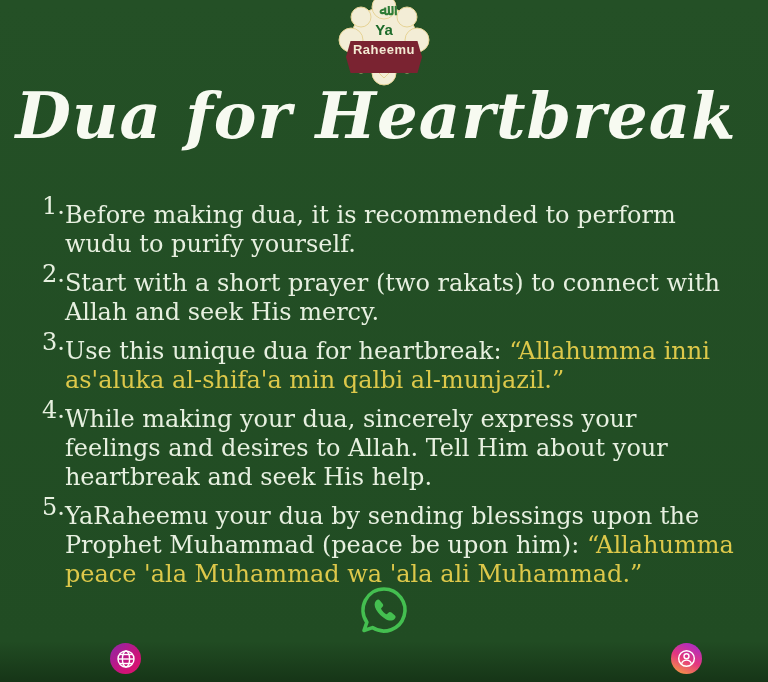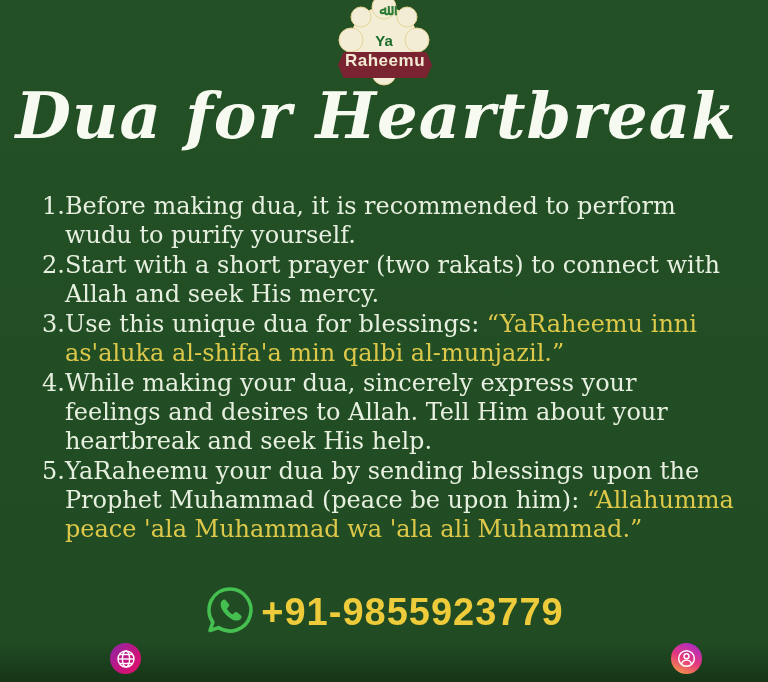--- a/index.html
+++ b/index.html
@@ -21,33 +21,33 @@
     position: absolute; top: 0; left: 0; width: 92px;
     text-align: center;
   }
   .badge-arabic {
     display: block; margin-top: 6px;
     font-family: "DejaVu Sans", sans-serif;
     font-size: 15px; line-height: 16px;
     color: #2e7d36; font-weight: bold;
   }
   .badge-ya {
-    display: block; margin-top: 15px;
+    display: block; margin-top: 4px;
     font-family: "Liberation Sans", sans-serif;
     font-weight: bold; font-size: 15px; line-height: 16px;
     color: #1d6b2a;
   }
   .badge-ribbon {
     display: inline-block; margin-top: 3px;
     background: #7a2331;
     border-radius: 3px;
-    padding: 2px 7px 10px 7px;
+    padding: 2px 7px 16px 7px;
     clip-path: polygon(0 50%, 6% 0, 94% 0, 100% 50%, 94% 100%, 6% 100%);
     font-family: "Liberation Sans", sans-serif;
-    font-weight: bold; font-size: 17px; line-height: 14px;
+    font-weight: bold; font-size: 13px; line-height: 14px;
     color: #f3ead3; letter-spacing: 0.5px;
   }
 
   
   .title {
     position: absolute; top: 76px; left: 0; width: 752px;
     text-align: center;
     font-family: "DejaVu Serif", serif;
     font-style: italic; font-weight: bold;
     font-size: 64px; line-height: 80px;
@@ -59,21 +59,21 @@
   .dua-list {
     position: absolute; top: 192px; left: 42px; width: 692px;
   }
   .dua-item {
     display: flex;
     color: #e7f0e0;
     font-size: 24px; line-height: 29px;
     margin-bottom: 1px;
   }
   .dua-num { flex: 0 0 auto; }
-  .dua-text { flex: 1 1 auto; }
+  .dua-text { flex: 1 1 auto; margin-top: 9px; }
   .dua-highlight { color: #ddc84a; }
 
   
   .phone-row {
     position: absolute; top: 585px; left: 0; width: 768px;
     display: flex; justify-content: center; align-items: center;
     gap: 5px;
   }
   .phone-number {
     font-family: "Liberation Sans", sans-serif;
@@ -135,38 +135,37 @@
   <div class="dua-item">
     <span class="dua-num">1.</span>
     <span class="dua-text"><span>Before making dua, it is recommended to perform wudu to purify yourself.</span><span class="dua-highlight"></span></span>
   </div>
   <div class="dua-item">
     <span class="dua-num">2.</span>
     <span class="dua-text"><span>Start with a short prayer (two rakats) to connect with Allah and seek His mercy.</span><span class="dua-highlight"></span></span>
   </div>
   <div class="dua-item">
     <span class="dua-num">3.</span>
-    <span class="dua-text"><span>Use this unique dua for blessings: </span><span class="dua-highlight">“YaRaheemu inni as'aluka al-shifa'a min qalbi al-munjazil.”</span></span>
+    <span class="dua-text"><span>Use this unique dua for heartbreak: </span><span class="dua-highlight">“Allahumma inni as'aluka al-shifa'a min qalbi al-munjazil.”</span></span>
   </div>
   <div class="dua-item">
     <span class="dua-num">4.</span>
     <span class="dua-text"><span>While making your dua, sincerely express your feelings and desires to Allah. Tell Him about your heartbreak and seek His help.</span><span class="dua-highlight"></span></span>
   </div>
   <div class="dua-item">
     <span class="dua-num">5.</span>
     <span class="dua-text"><span>YaRaheemu your dua by sending blessings upon the Prophet Muhammad (peace be upon him): </span><span class="dua-highlight">“Allahumma peace 'ala Muhammad wa 'ala ali Muhammad.”</span></span>
   </div>
 </div>
 
 <div class="phone-row">
   <svg width="52" height="54" viewBox="0 0 52 54">
     <path d="M26 4 a21 21 0 1 1 -11.5 38.6 l-8.5 2.9 2.9 -8.3 A21 21 0 0 1 26 4 z" fill="none" stroke="#44bf50" stroke-width="3.6" stroke-linejoin="round"></path>
     <path d="M18.2 15.6 c1.3 -1.3 2.7 -1.3 3.7 -0.1 l2.7 3.2 c0.9 1.1 0.8 2.3 -0.3 3.4 l-1.3 1.3 c0.7 2.2 3.6 5.1 5.8 5.8 l1.3 -1.3 c1.1 -1.1 2.3 -1.2 3.4 -0.3 l3.2 2.7 c1.2 1 1.2 2.4 -0.1 3.7 c-2.1 2.1 -5.8 2.1 -9.2 0 c-3.7 -2.3 -6.9 -5.5 -9.2 -9.2 c-2.1 -3.4 -2.1 -7.1 0 -9.2 z" fill="#44bf50"></path>
   </svg>
-  <span class="phone-number">+91-9855923779</span>
 </div>
 
 <div class="footer">
   <div class="footer-group">
     <span class="round-icon globe-bg">
       <svg width="20" height="20" viewBox="0 0 20 20">
         <g fill="none" stroke="#ffffff" stroke-width="1.4">
           <circle cx="10" cy="10" r="8"></circle>
           <ellipse cx="10" cy="10" rx="3.6" ry="8"></ellipse>
           <line x1="2" y1="10" x2="18" y2="10"></line>

